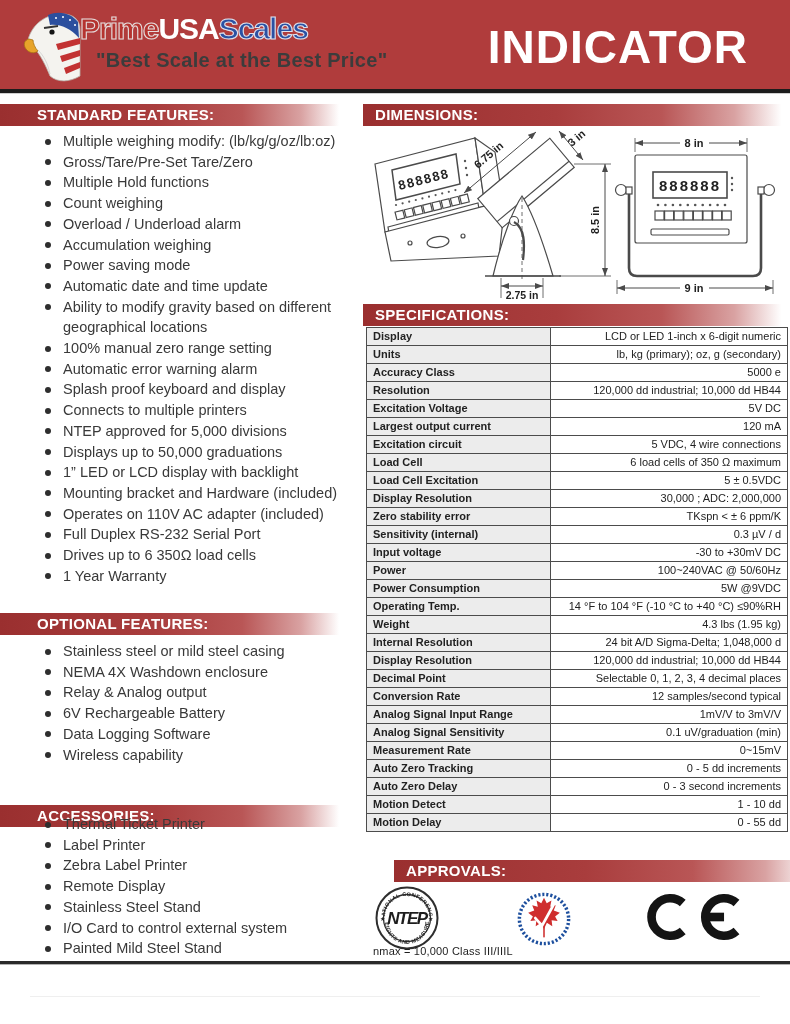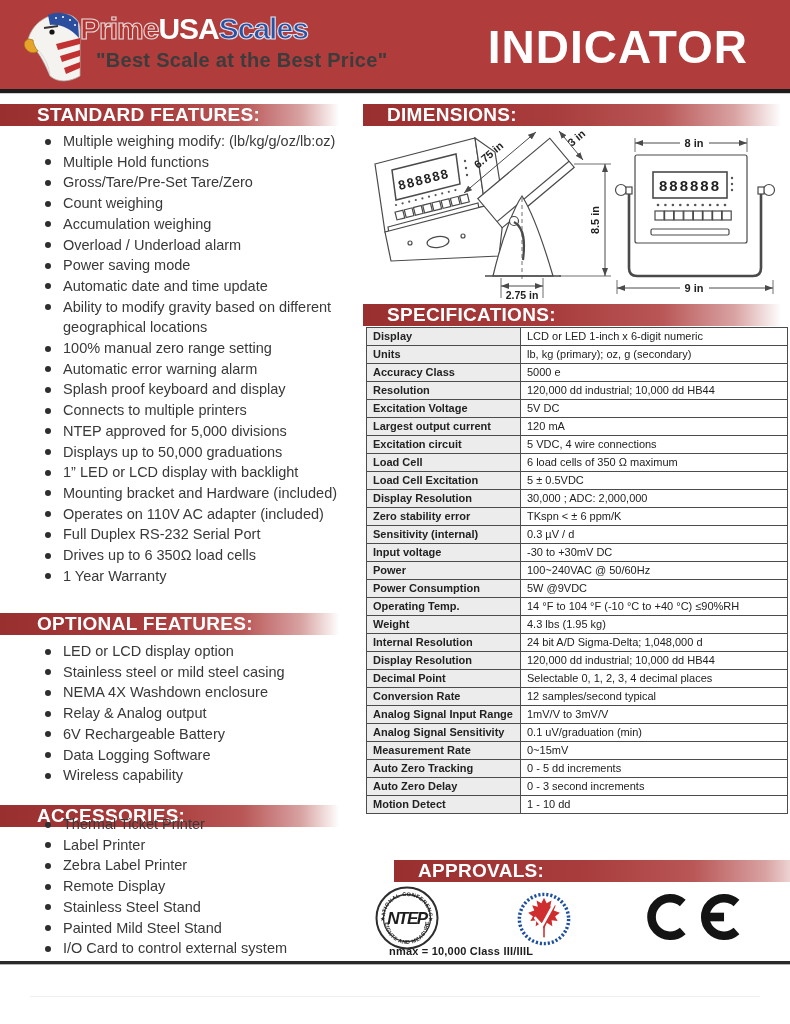--- a/index.html
+++ b/index.html
@@ -12,53 +12,53 @@
   .eagle{position:absolute;left:22px;top:4px;}
   .brand-text{position:absolute;left:80px;top:6px;white-space:nowrap;}
   .brand-line{font-size:30px;font-weight:bold;line-height:46px;letter-spacing:-1px;}
   .lp{color:#b5332f;-webkit-text-stroke:1.1px #e5dcdc;}
   .lu{color:#ffffff;}
   .ls{color:#2b51a3;-webkit-text-stroke:1.1px #dfe3ee;}
   .tagline{font-size:20px;font-weight:bold;color:#3c3c3c;margin:-3px 0 0 16px;letter-spacing:.3px;}
   .doc-title{position:absolute;right:42px;top:20px;font-size:46px;font-weight:bold;color:#fff;letter-spacing:1px;}
 
   
-  .bar{position:absolute;height:22px;line-height:22px;color:#fff;font-weight:bold;font-size:19px;
+  .bar{position:absolute;height:22px;line-height:22px;color:#fff;font-weight:bold;font-size:15px;
        letter-spacing:.3px;box-sizing:border-box;
        background:linear-gradient(90deg,#9a2f2f 0%,#a93d3d 45%,#b95656 70%,#d9a2a2 87%,#ffffff 98%);}
   .bar.l{left:0;width:346px;padding-left:37px;}
-  .bar.r{left:363px;width:427px;padding-left:24px;}
+  .bar.r{left:363px;width:427px;padding-left:12px;}
   .bar-std{top:104px;} .bar-opt{top:613px;} .bar-acc{top:793px;margin-top:12px;}
   .bar-dim{top:104px;} .bar-spec{top:304px;} .bar-app{top:860px;margin-left:31px;}
 
   
   ul.feat{position:absolute;left:40px;width:312px;margin:0;padding:0;list-style:none;
           font-size:14.5px;line-height:20.7px;color:#393939;}
   .feat-std{top:131px;} .feat-opt{top:641px;} .feat-acc{top:814px;}
   li.fi{position:relative;padding-left:23px;}
   li.fi::before{content:"";position:absolute;left:5px;top:7.5px;width:6px;height:6px;border-radius:50%;background:#2e2e2e;}
 
   
   table.spec{position:absolute;left:366px;top:327px;width:422px;border-collapse:collapse;
              font-size:11px;color:#222;table-layout:fixed;}
   table.spec td{border:1px solid #4c4c4c;height:17px;line-height:17px;padding:0 6px;
                 white-space:nowrap;overflow:hidden;box-sizing:border-box;}
-  td.sl{background:#ececec;font-weight:bold;width:154px;margin-left:36px;}
-  td.sv{background:#fff;}
+  td.sl{background:#ececec;font-weight:bold;width:184px;margin-left:36px;}
+  td.sv{background:#fff;text-align:right;}
 
   
   .dims{position:absolute;left:363px;top:128px;}
   .dims text{font-family:"Liberation Sans",sans-serif;fill:#222;stroke:none;font-weight:bold;}
   .digits{font-family:"DejaVu Sans Mono",monospace;fill:#333;stroke:none;}
 
   
   .ntep{position:absolute;left:375px;top:886px;}
   .mc{position:absolute;left:516px;top:891px;}
   .ce{position:absolute;left:646px;top:893px;}
-  .note{position:absolute;left:373px;top:945px;font-size:11px;font-weight:bold;color:#1d1d1d;letter-spacing:.2px;margin-left:16px;}
+  .note{position:absolute;left:373px;top:945px;font-size:11px;font-weight:normal;color:#1d1d1d;letter-spacing:.2px;}
 
   .bottom-rule{position:absolute;left:0;top:961px;width:790px;height:3px;background:#2a2a2a;border-bottom:1px solid #b2b2b2;}
   .faint-line{position:absolute;left:30px;top:996px;width:730px;height:1px;background:#efefef;}
 </style>
 </head>
 <body>
 
 <div class="page">
 
   <div class="masthead">
@@ -82,64 +82,63 @@
       <div class="tagline">"Best Scale at the Best Price"</div>
     </div>
     <div class="doc-title">INDICATOR</div>
   </div>
   <div class="head-rule"></div>
 
   <div class="bar l bar-std">STANDARD FEATURES:</div>
   <ul class="feat feat-std">
 
   <li class="fi">Multiple weighing modify: (lb/kg/g/oz/lb:oz)</li>
+      <li class="fi">Gross/Tare/Pre-Set Tare/Zero</li>
       <li class="fi">Multiple Hold functions</li>
-      <li class="fi">Gross/Tare/Pre-Set Tare/Zero</li>
       <li class="fi">Count weighing</li>
+      <li class="fi">Overload / Underload alarm</li>
       <li class="fi">Accumulation weighing</li>
-      <li class="fi">Overload / Underload alarm</li>
       <li class="fi">Power saving mode</li>
       <li class="fi">Automatic date and time update</li>
       <li class="fi">Ability to modify gravity based on different geographical locations</li>
       <li class="fi">100% manual zero range setting</li>
       <li class="fi">Automatic error warning alarm</li>
       <li class="fi">Splash proof  keyboard and display</li>
       <li class="fi">Connects to multiple printers</li>
       <li class="fi">NTEP approved for 5,000 divisions</li>
       <li class="fi">Displays up to 50,000 graduations</li>
       <li class="fi">1” LED or LCD display with backlight</li>
       <li class="fi">Mounting bracket and Hardware (included)</li>
       <li class="fi">Operates on 110V AC adapter (included)</li>
       <li class="fi">Full Duplex RS-232 Serial Port</li>
       <li class="fi">Drives up to 6 350Ω load cells</li>
       <li class="fi">1 Year Warranty</li>
     </ul>
 
   <div class="bar l bar-opt">OPTIONAL FEATURES:</div>
   <ul class="feat feat-opt">
 
-  <li class="fi">LED or LCD display option</li>
       <li class="fi">Stainless steel or mild steel casing</li>
       <li class="fi">NEMA 4X Washdown enclosure</li>
       <li class="fi">Relay &amp; Analog output</li>
       <li class="fi">6V Rechargeable Battery</li>
       <li class="fi">Data Logging Software</li>
       <li class="fi">Wireless capability</li>
     </ul>
 
   <div class="bar l bar-acc">ACCESSORIES:</div>
   <ul class="feat feat-acc">
 
   <li class="fi">Thermal Ticket Printer</li>
       <li class="fi">Label Printer</li>
       <li class="fi">Zebra Label Printer</li>
       <li class="fi">Remote Display</li>
       <li class="fi">Stainless Steel Stand</li>
+      <li class="fi">I/O Card to control external system</li>
       <li class="fi">Painted Mild Steel Stand</li>
-      <li class="fi">I/O Card to control external system</li>
     </ul>
 
   <div class="bar r bar-dim">DIMENSIONS:</div>
 
   <svg class="dims" width="427" height="176" viewBox="0 0 427 176">
     <defs>
       <marker id="ah" markerWidth="8" markerHeight="6" refX="8" refY="3" orient="auto-start-reverse">
         <path d="M0,0 L8,3 L0,6 Z" fill="#4a4a4a"></path>
       </marker>
     </defs>
@@ -397,20 +396,24 @@
         <tr>
           <td class="sl">Auto Zero Delay</td>
           <td class="sv">0 - 3 second increments</td>
         </tr>
 
         <tr>
           <td class="sl">Motion Detect</td>
           <td class="sv">1 - 10 dd</td>
         </tr>
 
+        <tr>
+          <td class="sl">Motion Delay</td>
+          <td class="sv">0 - 55 dd</td>
+        </tr>
       </tbody>
   </table>
 
   <div class="bar r bar-app">APPROVALS:</div>
 
   <svg class="ntep" width="64" height="64" viewBox="0 0 64 64">
     <circle cx="32" cy="32" r="30.5" fill="#fff" stroke="#2e2e2e" stroke-width="2"></circle>
     <circle cx="32" cy="32" r="23.5" fill="#fff" stroke="#2e2e2e" stroke-width="1.3"></circle>
     <path id="ntop" d="M10,32 A22,22 0 0 1 54,32" fill="none"></path>
     <path id="nbot" d="M10,36 A22,22 0 1 0 54,36" fill="none"></path>

